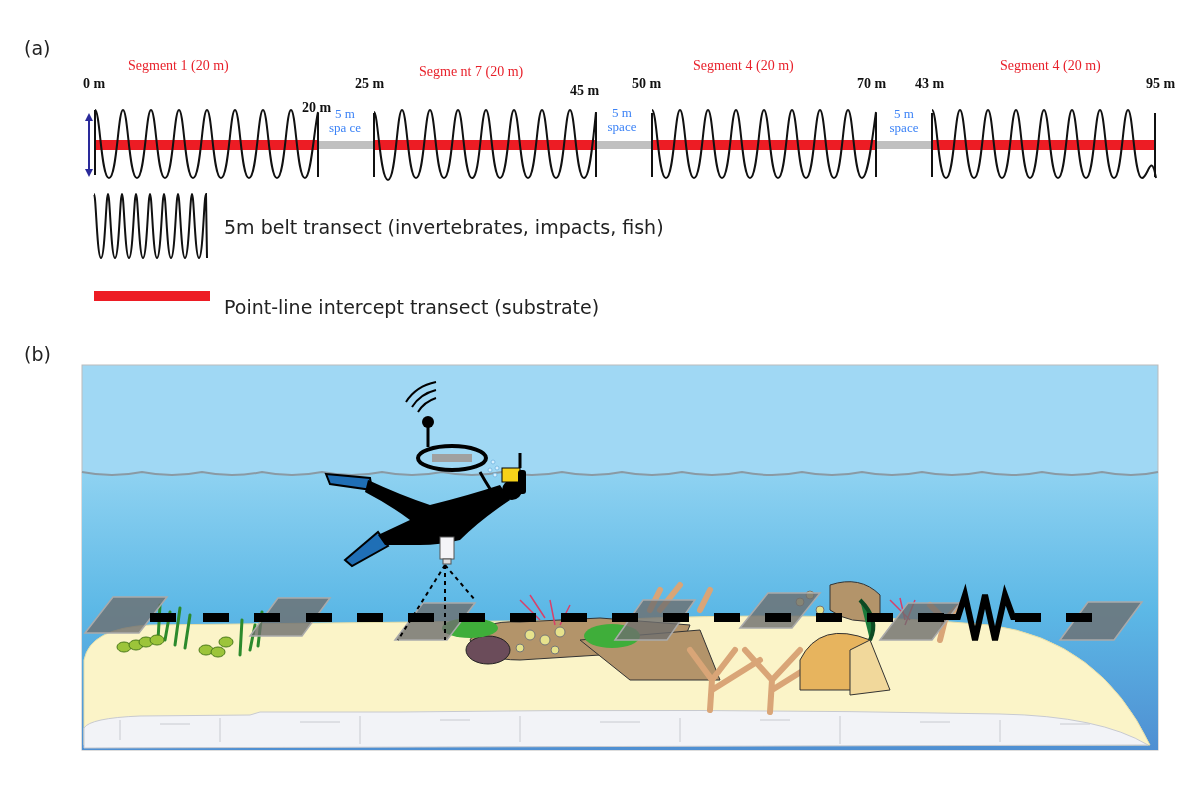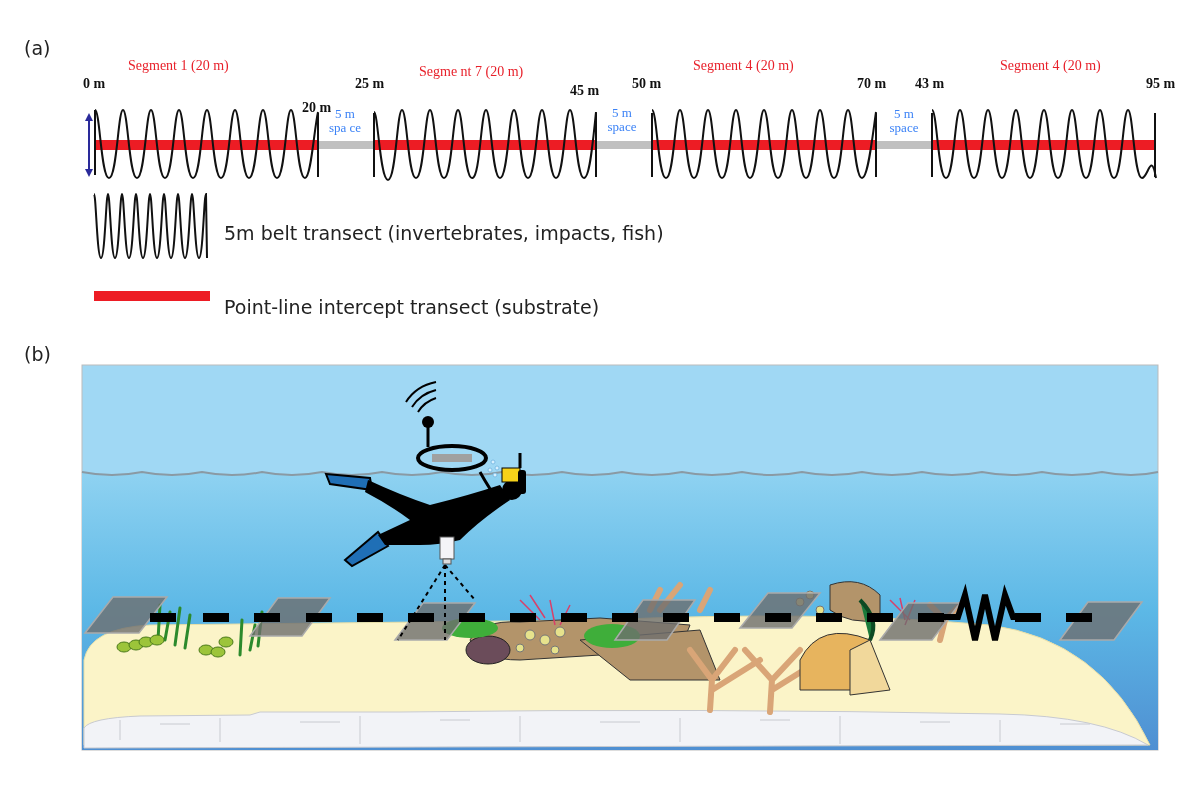--- a/index.html
+++ b/index.html
@@ -76,21 +76,21 @@
     <line x1="876" y1="113" x2="876" y2="177"></line>
     <line x1="932" y1="113" x2="932" y2="177"></line>
     <line x1="1155" y1="113" x2="1155" y2="177"></line>
   </g>
 
   <path fill="none" stroke="#111" stroke-width="2" d="M94,194 C96,194 97,258 101,258 C105,258 106,194 108,194 C110,194 111,258 115,258 C119,258 120,194 122,194 C124,194 125,258 129,258 C133,258 134,194 136,194 C138,194 139,258 143,258 C147,258 148,194 150,194 C152,194 153,258 157,258 C161,258 162,194 164,194 C166,194 167,258 171,258 C175,258 176,194 178,194 C180,194 181,258 185,258 C189,258 190,194 192,194 C194,194 195,258 199,258 C203,258 204,194 206,194 L207,258"></path>
 
   <rect x="94" y="291" width="116" height="10" fill="#ed1c24"></rect>
 </svg>
 
-<div class="legend-text" style="left:224px;top:222px;">5m belt transect (invertebrates, impacts, fish)</div>
+<div class="legend-text" style="left:224px;top:216px;">5m belt transect (invertebrates, impacts, fish)</div>
 <div class="legend-text" style="left:224px;top:296px;">Point-line intercept transect (substrate)</div>
 
 <div class="panel-label" style="left:24px;top:343px;">(b)</div>
 
 <svg width="1200" height="789" style="top:0;left:0;">
   <defs>
     <linearGradient id="water" x1="0" y1="0" x2="0" y2="1">
       <stop offset="0" stop-color="#8fd2f1"></stop>
       <stop offset="0.5" stop-color="#5cb8e6"></stop>
       <stop offset="1" stop-color="#4f8fd2"></stop>

